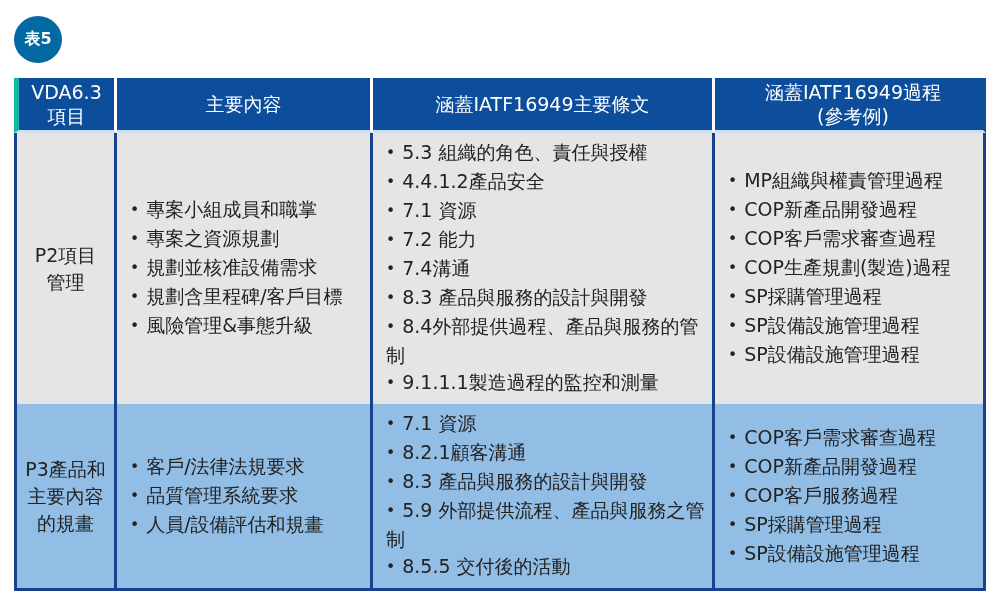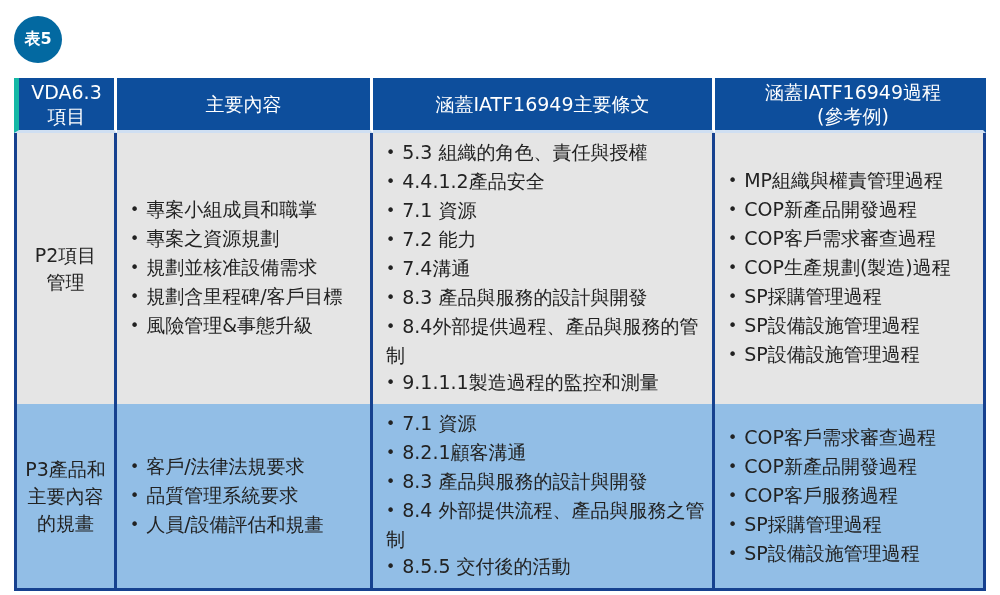--- a/index.html
+++ b/index.html
@@ -181,21 +181,21 @@
         </td>
         <td class="bc2">
           <div class="li">客戶/法律法規要求</div>
           <div class="li">品質管理系統要求</div>
           <div class="li">人員/設備評估和規畫</div>
         </td>
         <td class="bc3">
           <div class="li">7.1 資源</div>
           <div class="li">8.2.1顧客溝通</div>
           <div class="li">8.3 產品與服務的設計與開發</div>
-          <div class="li">8.4 外部提供流程、產品與服務之管制</div>
+          <div class="li">5.9 外部提供流程、產品與服務之管制</div>
           <div class="li">8.5.5 交付後的活動</div>
         </td>
         <td class="bc4">
           <div class="li">COP客戶需求審查過程</div>
           <div class="li">COP新產品開發過程</div>
           <div class="li">COP客戶服務過程</div>
           <div class="li">SP採購管理過程</div>
           <div class="li">SP設備設施管理過程</div>
         </td>
       </tr>

